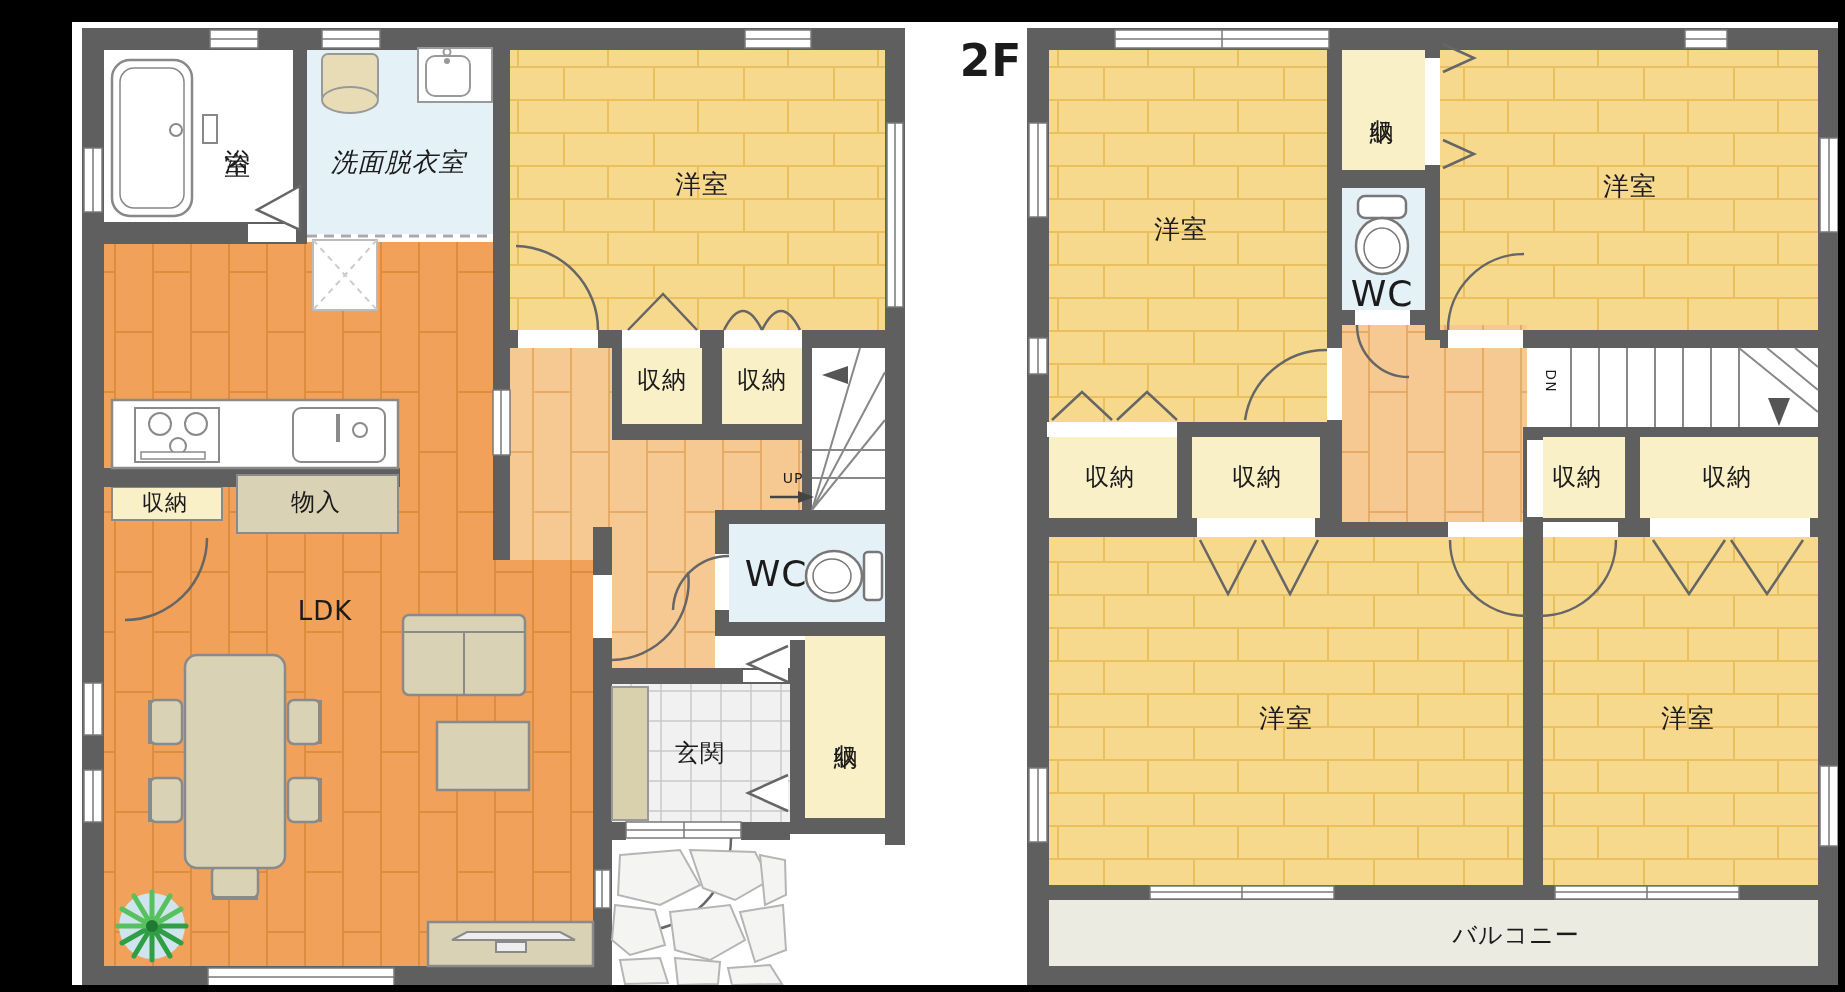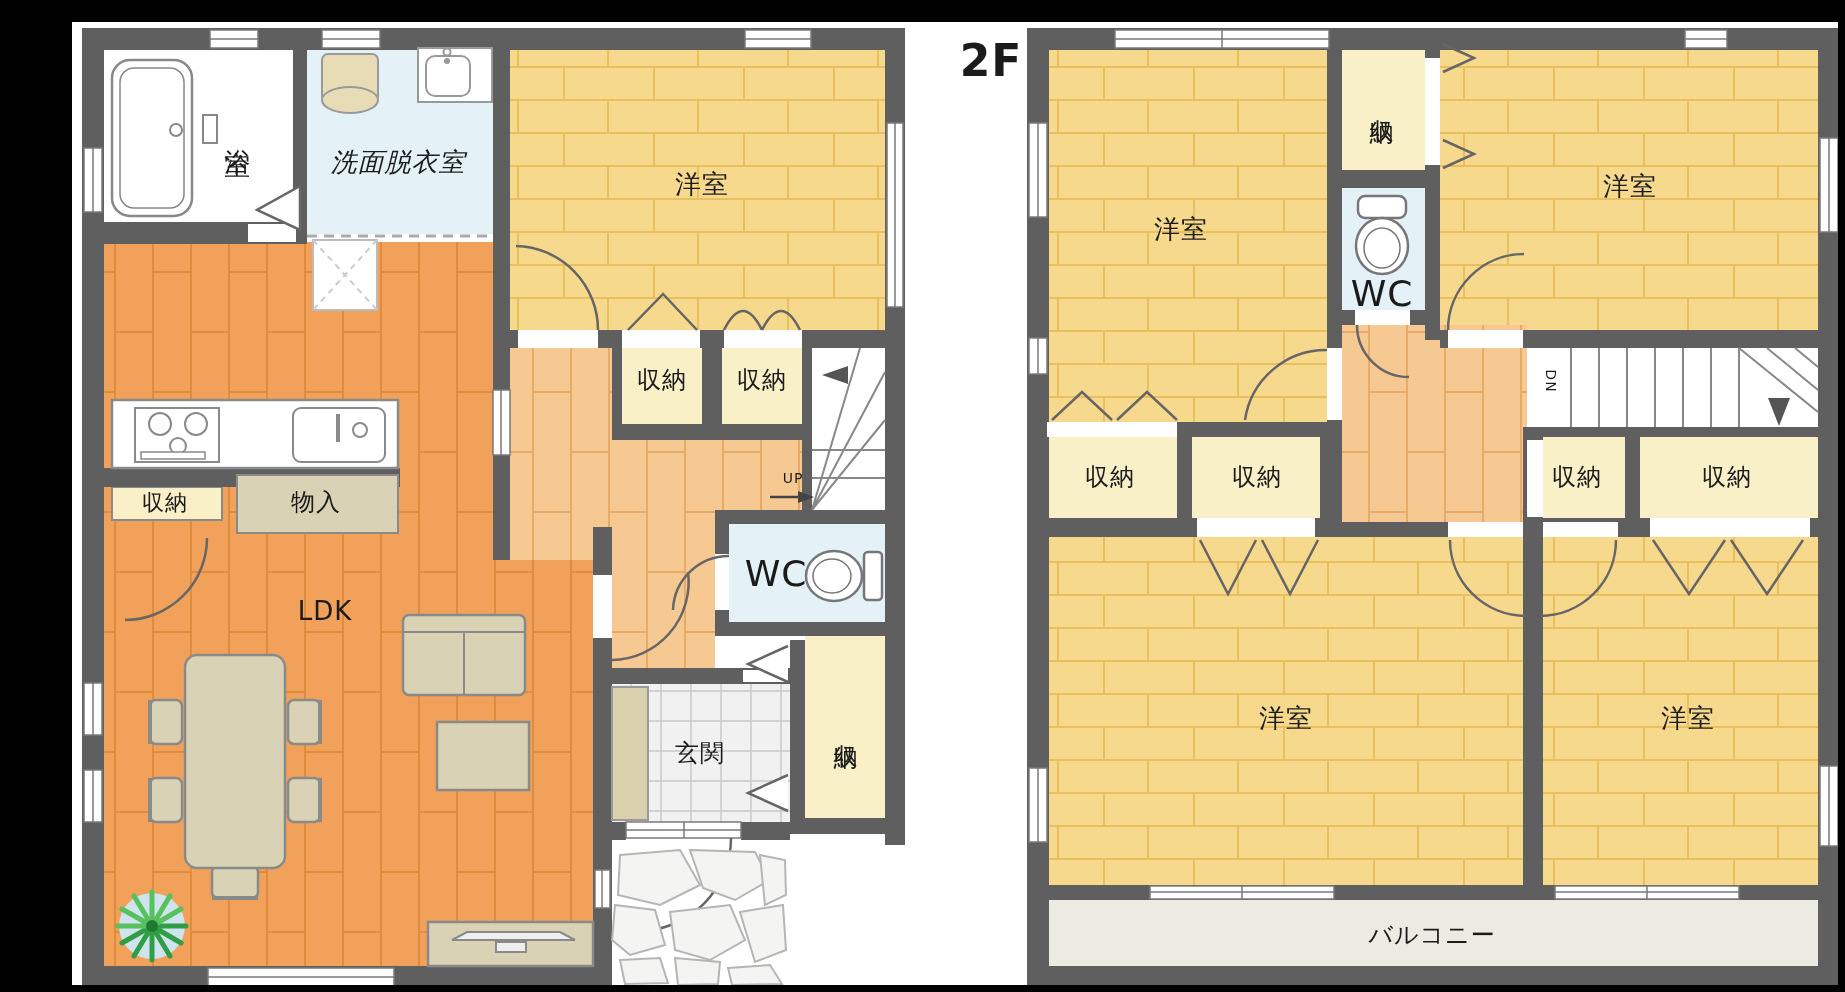--- a/index.html
+++ b/index.html
@@ -323,15 +323,15 @@
 <div class="lbl vtext fs24" style="left:1381px;top:102px;">収納</div>
 <div class="lbl fs28" style="left:1382px;top:294px;">WC</div>
 <div class="lbl fs40" style="left:1630px;top:187px;">洋室</div>
 <div class="lbl rot90 fs14" style="left:1551px;top:381px;">DN</div>
 <div class="lbl fs24" style="left:1110px;top:478px;">収納</div>
 <div class="lbl fs24" style="left:1257px;top:478px;">収納</div>
 <div class="lbl fs24" style="left:1577px;top:478px;">収納</div>
 <div class="lbl fs24" style="left:1727px;top:478px;">収納</div>
 <div class="lbl fs40" style="left:1286px;top:719px;">洋室</div>
 <div class="lbl fs40" style="left:1688px;top:719px;">洋室</div>
-<div class="lbl fs34" style="left:1432px;top:936px;">バルコニー</div>
+<div class="lbl fs34" style="left:1516px;top:936px;">バルコニー</div>
 
 </div>
 
 </body></html>

